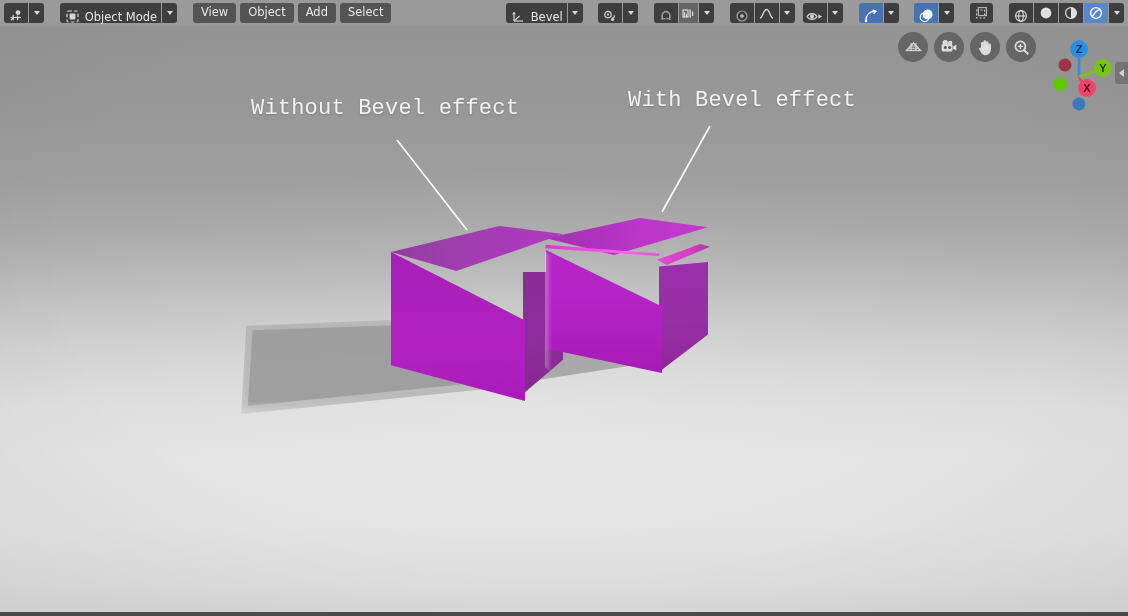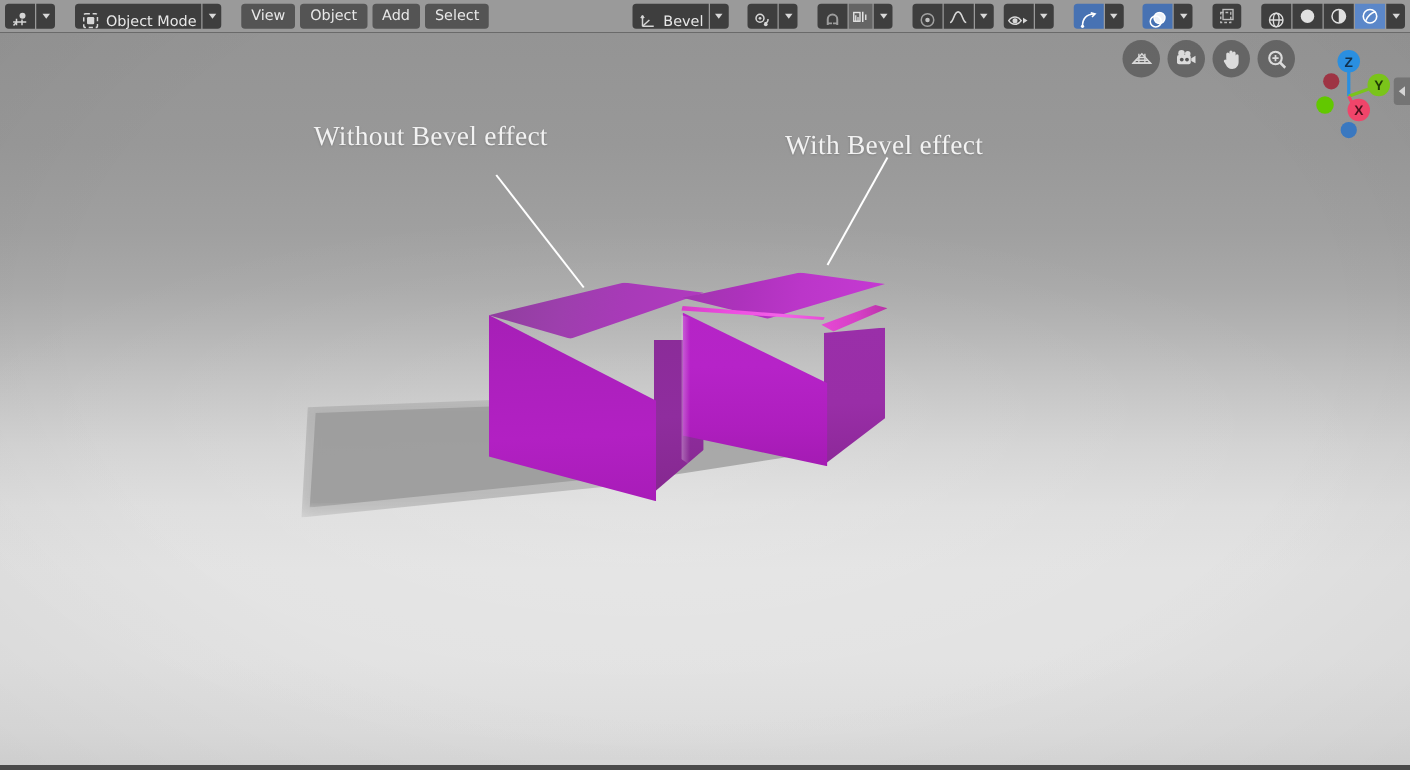--- a/index.html
+++ b/index.html
@@ -180,29 +180,29 @@
   #cr-edge-l {
     left:-1px; top:34px; width:7px; height:120px;
     background:linear-gradient(to right, rgba(255,255,255,0.30), rgba(255,255,255,0));
     clip-path:polygon(0% 0%, 100% 2%, 100% 100%, 0% 96%);
   }
 
   
   .anno {
     position:absolute;
     color:#f2f2f2;
-    font-family:Liberation Serif, serif;
+    font-family:Liberation Mono, monospace;
     font-size:22px;
     font-weight:400;
     white-space:nowrap;
     letter-spacing:.2px;
     text-shadow:0 1px 2px rgba(0,0,0,.18);
   }
   #anno-left { left:251px; top:70px; }
-  #anno-right { left:628px; top:77px; }
+  #anno-right { left:628px; top:62px; }
   .leader { position:absolute; overflow:visible; }
 
   
   .navbtns {
     position:absolute; right:92px; top:6px;
     display:flex; gap:6px;
   }
   .navbtn {
     width:30px; height:30px; border-radius:50%;
     background:rgba(72,72,72,0.62);

